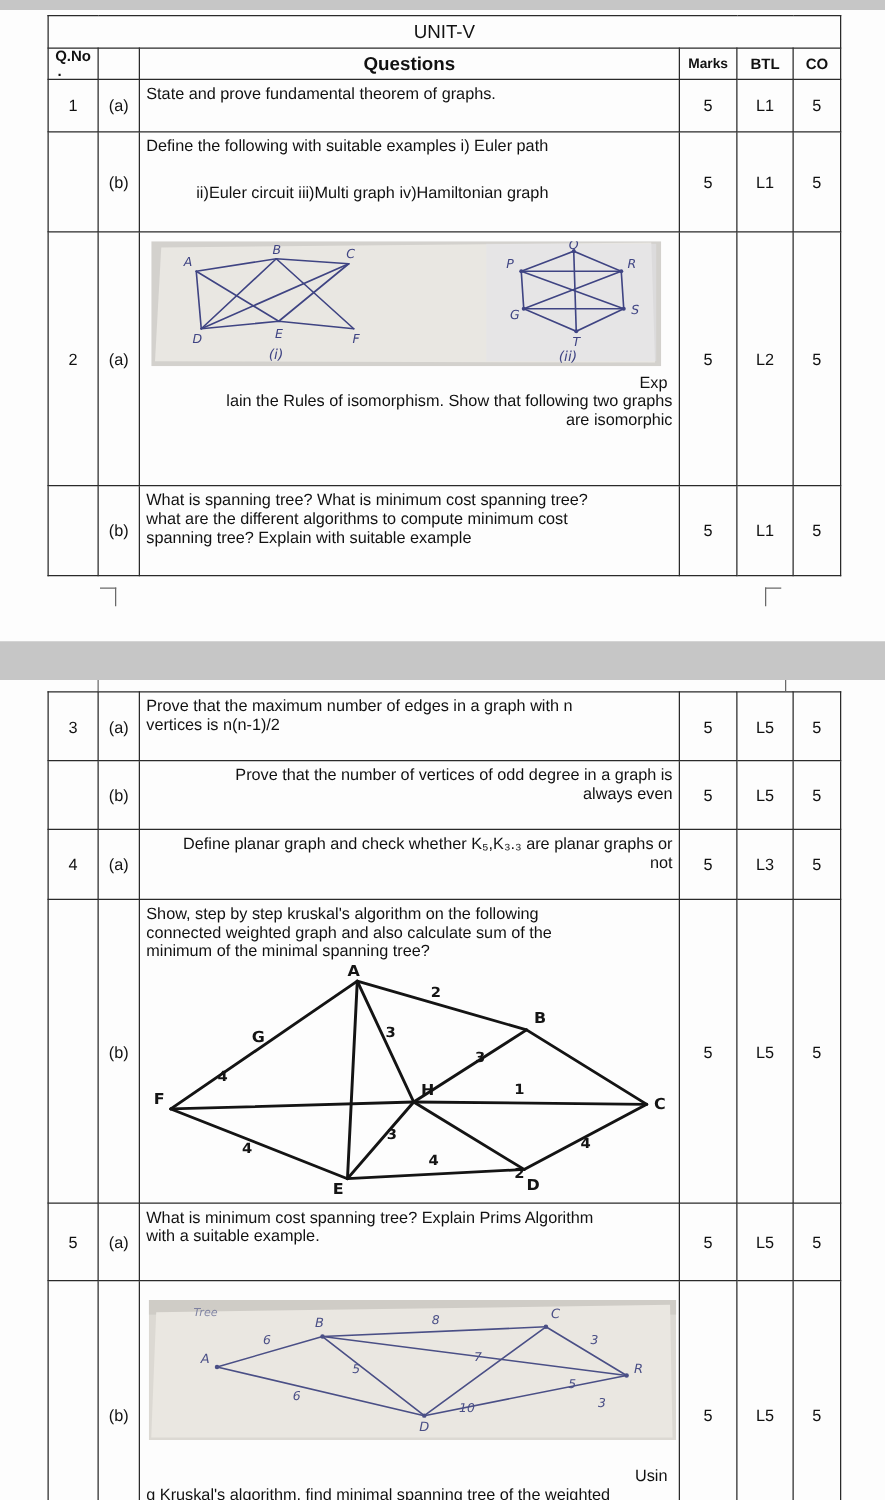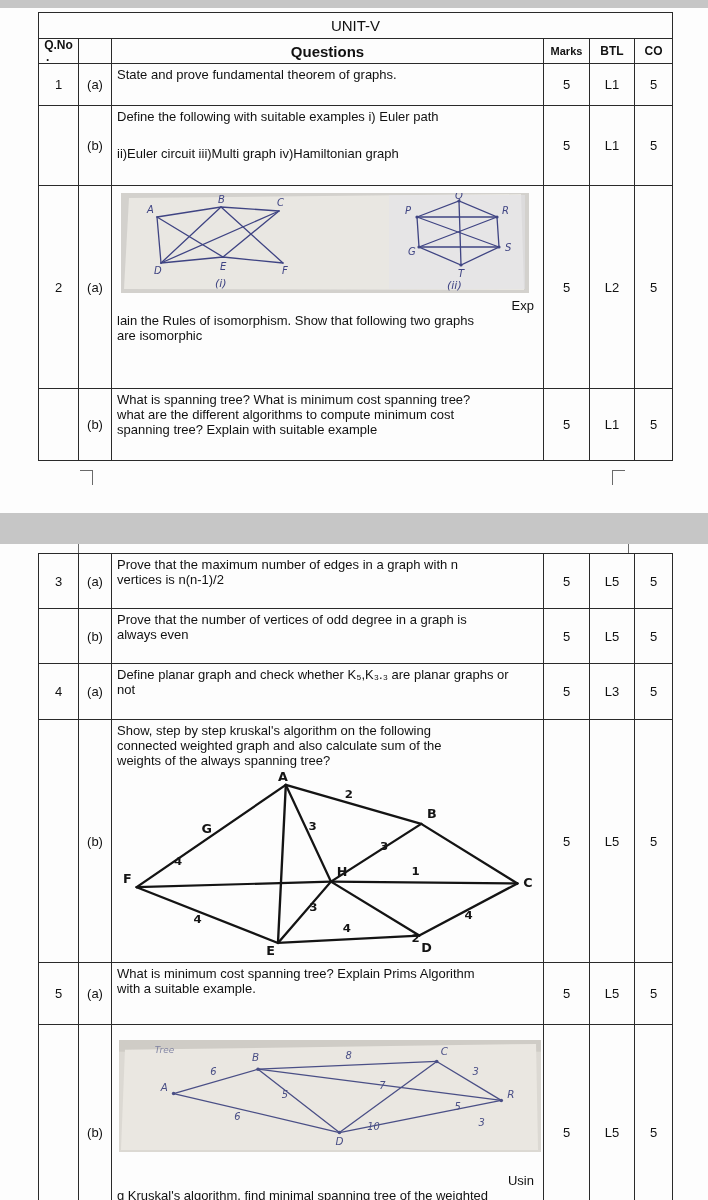--- a/index.html
+++ b/index.html
@@ -31,23 +31,23 @@
     padding:0 3px;
   }
   .c-qno{width:40px}.c-sub{width:33px}.c-q{width:432px}.c-marks{width:46px}.c-btl{width:45px}.c-co{width:38px}
 
   td.title { text-align:center; font-weight:normal; font-size:15px; }
   td.hdr   { text-align:center; font-weight:bold; font-size:15px; }
   td.hdr.small { font-size:11px; }
   td.hdr.qnoh { font-size:12px; line-height:12px; }
   td.num, td.sub { text-align:center; }
   td.qcell { vertical-align:top; padding:3px 5px 2px 5px; }
-  .ctr { text-align:left; }
+  .ctr { text-align:right; }
   .rgt { text-align:right; padding-right:4px; }
-  .gap22 { margin-top:22px; }
+  .gap22 { margin-top:22px;margin-left:40px; }
   .figwrap1 { margin:4px 0 2px 4px; }
   .figwrap2 { margin:2px 0 0 2px; }
   .figwrap3 { margin:12px 0 18px 2px; }
 
   
   .ink-label text   { font: italic 10px "DejaVu Sans", sans-serif; fill:#3f4483; }
   .ink-cap  text    { font: italic 11px "DejaVu Sans", sans-serif; fill:#3f4483; }
   .marker-label text{ font: 600 13px "DejaVu Sans", sans-serif; fill:#141414; }
   .marker-w text    { font: 600 12px "DejaVu Sans", sans-serif; fill:#141414; }
   .pen-label text   { font: italic 10.5px "DejaVu Sans", sans-serif; fill:#4a4f86; }
@@ -253,21 +253,21 @@
       <td class="num">L3</td>
       <td class="num">5</td>
     </tr>
 
     <tr style="height:243px">
       <td class="num"></td>
       <td class="sub">(b)</td>
       <td class="qcell">
         <div>Show, step by step kruskal's algorithm on the following</div>
         <div>connected weighted graph and also calculate sum of the</div>
-        <div>weights of the always spanning tree?</div>
+        <div>minimum of the minimal spanning tree?</div>
         <div class="figwrap2">
           <svg viewBox="0 0 428 200" width="420" height="186" preserveAspectRatio="none">
             <g stroke="#141414" stroke-width="2.4" fill="none" stroke-linecap="round">
               <path d="M18,126 L170,16"></path>
               <path d="M170,16 L308,58"></path>
               <path d="M308,58 L406,122"></path>
               <path d="M406,122 L306,178"></path>
               <path d="M306,178 L162,186"></path>
               <path d="M162,186 L18,126"></path>
               <path d="M170,16 L162,186"></path>

